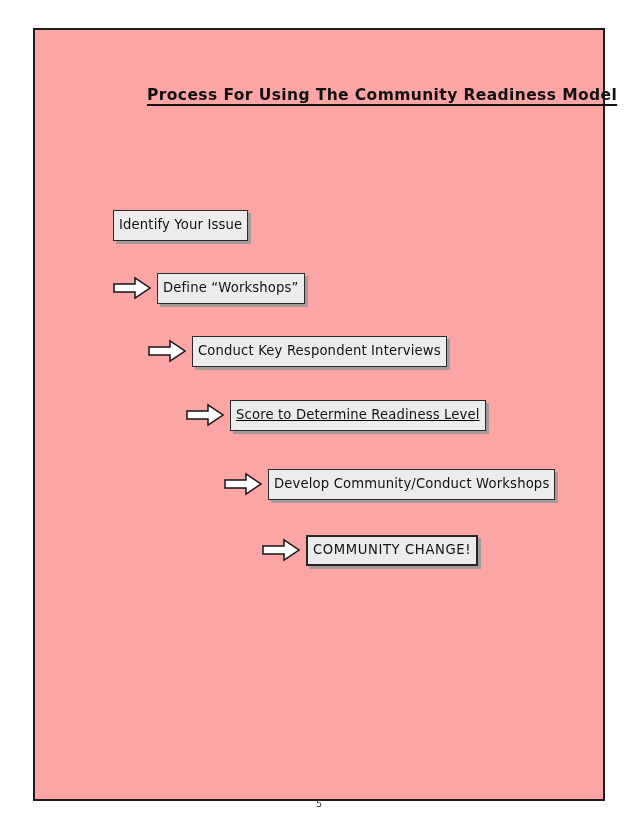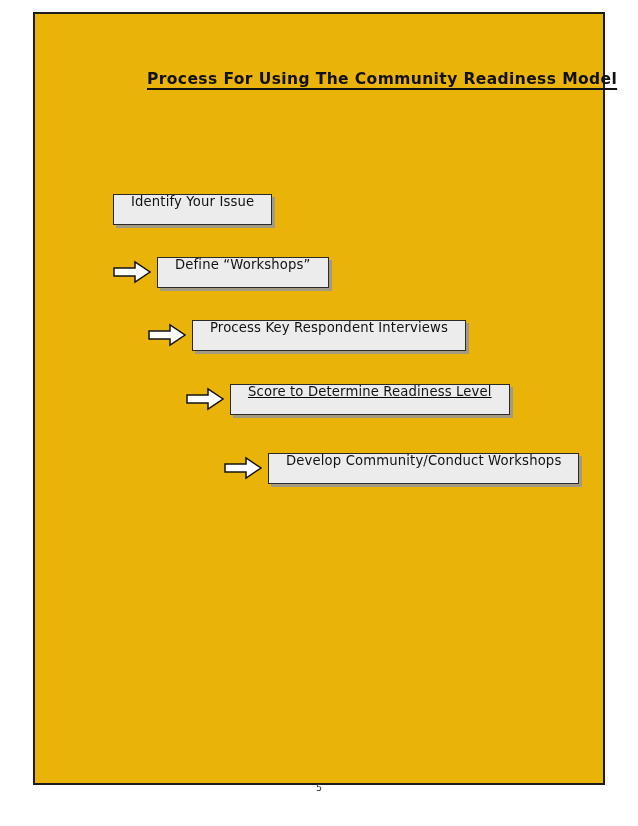--- a/index.html
+++ b/index.html
@@ -11,26 +11,26 @@
     width: 638px;
     height: 826px;
     position: relative;
     font-family: "DejaVu Sans", sans-serif;
     overflow: hidden;
   }
 
   #page-frame {
     position: absolute;
     left: 33px;
-    top: 12px;
+    top: 28px;
     width: 572px;
     height: 773px;
     border: 2px solid #1c1c1c;
     box-sizing: border-box;
-    background: #eab308;
+    background: #fca5a5;
   }
 
   #doc-title {
     position: absolute;
     left: 112px;
     top: 56px;
     font-family: "DejaVu Sans", sans-serif;
     font-size: 15.5px;
     font-weight: bold;
     letter-spacing: 0.4px;
@@ -56,23 +56,23 @@
     margin-right: 6px;
   }
 
   .flow-box {
     position: relative;
     background: #ececec;
     border: 1.4px solid #2a2a2a;
     box-sizing: border-box;
     height: 31px;
     display: flex;
-    align-items: flex-start;
+    align-items: center;
     justify-content: center;
-    padding: 0 17px;
+    padding: 0 5px;
     box-shadow: 3px 3px 0px 0px rgba(150,150,150,0.85);
   }
 
   .flow-box.emphatic {
     border-width: 2.4px;
     border-color: #262626;
   }
 
   .flow-label {
     font-family: "DejaVu Sans", sans-serif;
@@ -127,21 +127,21 @@
     <div class="flow-box">
       <span class="flow-label">Define “Workshops”</span>
     </div>
   </div>
 
   <div class="flow-row" id="row-2">
     <svg class="flow-arrow" viewBox="0 0 38 24">
       <polygon points="1,8 22,8 22,2 37,12 22,22 22,16 1,16" fill="#ffffff" stroke="#141414" stroke-width="1.5" stroke-linejoin="miter"></polygon>
     </svg>
     <div class="flow-box">
-      <span class="flow-label">Process Key Respondent Interviews</span>
+      <span class="flow-label">Conduct Key Respondent Interviews</span>
     </div>
   </div>
 
   <div class="flow-row" id="row-3">
     <svg class="flow-arrow" viewBox="0 0 38 24">
       <polygon points="1,8 22,8 22,2 37,12 22,22 22,16 1,16" fill="#ffffff" stroke="#141414" stroke-width="1.5" stroke-linejoin="miter"></polygon>
     </svg>
     <div class="flow-box">
       <span class="flow-label">Score to Determine Readiness Level</span>
     </div>
@@ -149,16 +149,24 @@
 
   <div class="flow-row" id="row-4">
     <svg class="flow-arrow" viewBox="0 0 38 24">
       <polygon points="1,8 22,8 22,2 37,12 22,22 22,16 1,16" fill="#ffffff" stroke="#141414" stroke-width="1.5" stroke-linejoin="miter"></polygon>
     </svg>
     <div class="flow-box">
       <span class="flow-label">Develop Community/Conduct Workshops</span>
     </div>
   </div>
 
+  <div class="flow-row" id="row-5">
+    <svg class="flow-arrow" viewBox="0 0 38 24">
+      <polygon points="1,8 22,8 22,2 37,12 22,22 22,16 1,16" fill="#ffffff" stroke="#141414" stroke-width="1.5" stroke-linejoin="miter"></polygon>
+    </svg>
+    <div class="flow-box emphatic">
+      <span class="flow-label">COMMUNITY CHANGE!</span>
+    </div>
+  </div>
 
   <div id="page-number">5</div>
 
 </div>
 
 </body></html>

